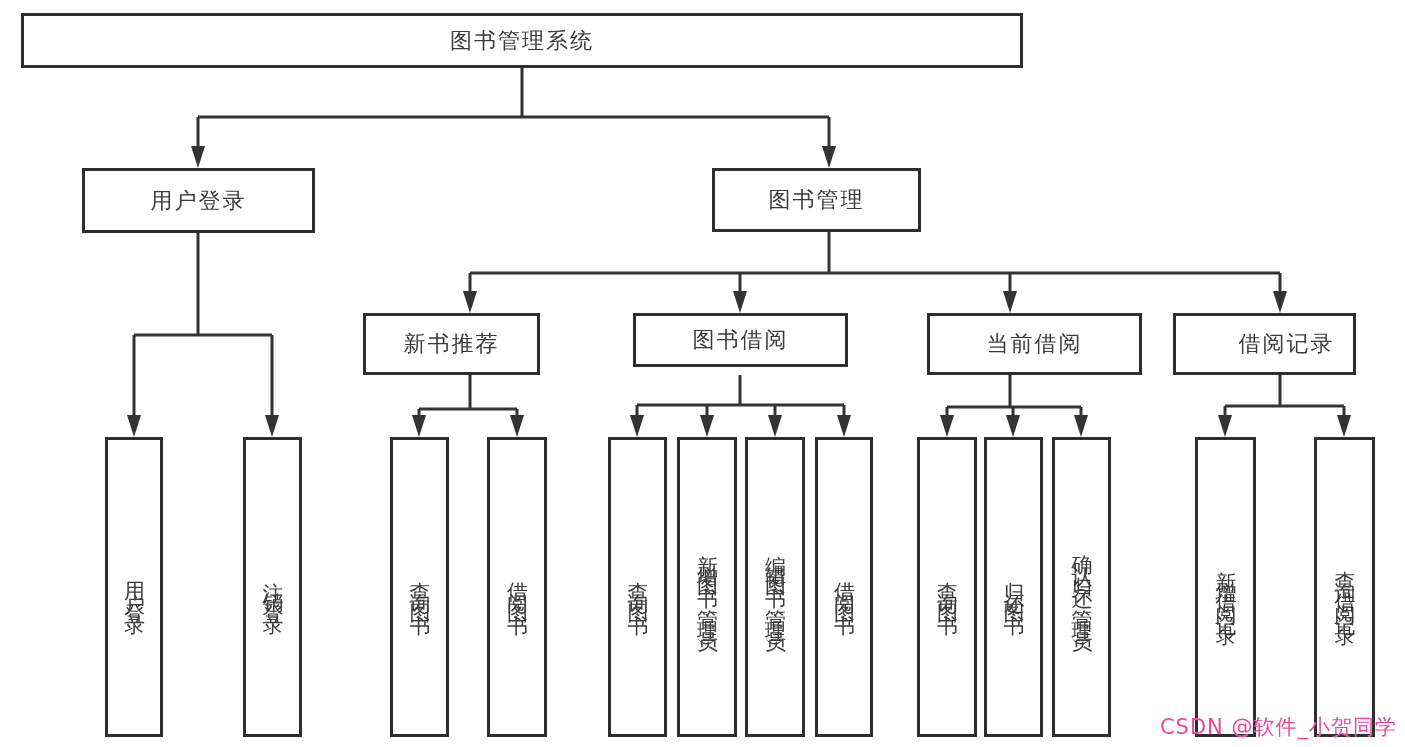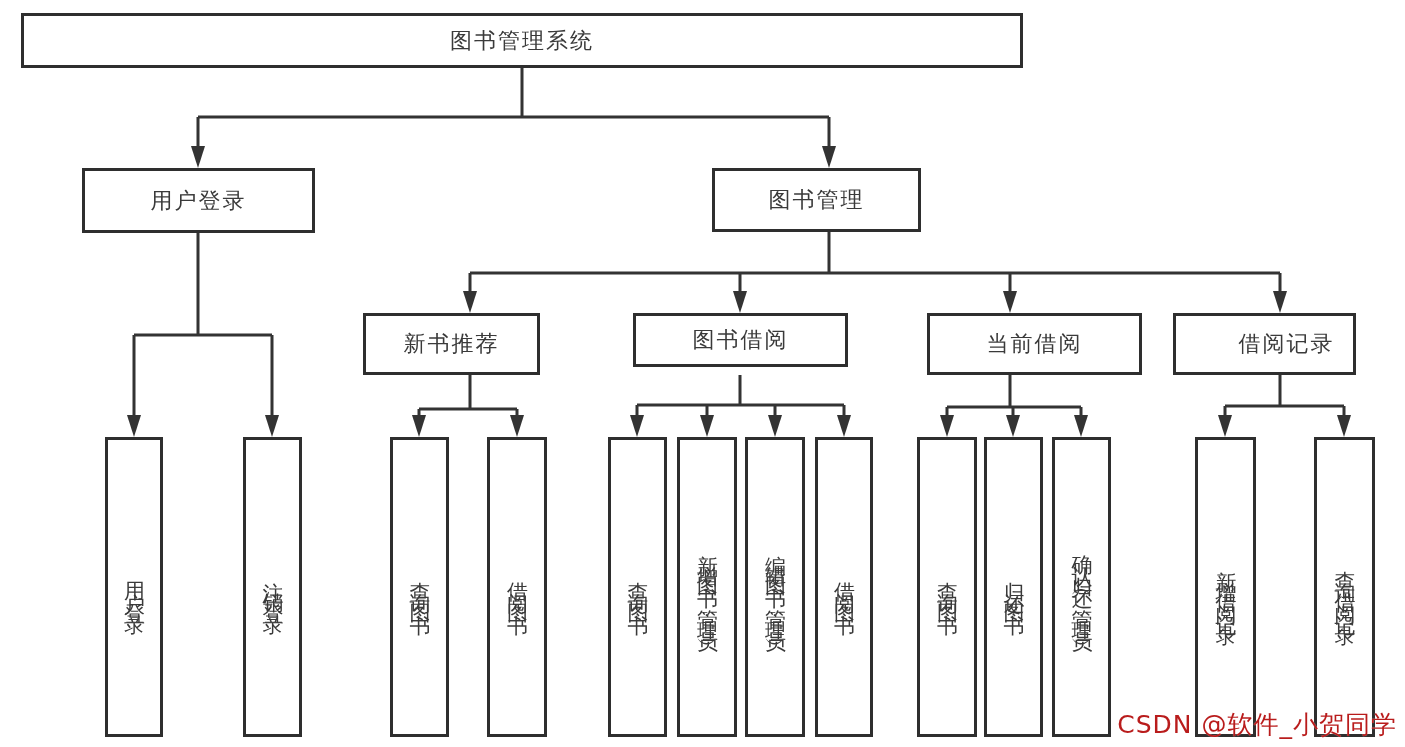--- a/index.html
+++ b/index.html
@@ -47,22 +47,22 @@
   .l-7 {left:745px; width:60px;}
   .l-8 {left:815px; width:58px;}
   .l-9 {left:917px; width:60px;}
   .l-10{left:984px; width:59px;}
   .l-11{left:1052px;width:59px;}
   .l-12{left:1195px;width:61px;}
   .l-13{left:1314px;width:61px;}
   .watermark{
     position:absolute;
     right:8px;bottom:6px;
-    font-size:25px;
-    color:#b91c1c;
+    font-size:21px;
+    color:#ec4899;
     letter-spacing:1px;
     z-index:5;
     text-shadow:0 0 1px rgba(255,255,255,.6);
   }
 </style>
 </head>
 <body>
 
 <div class="canvas">
 

